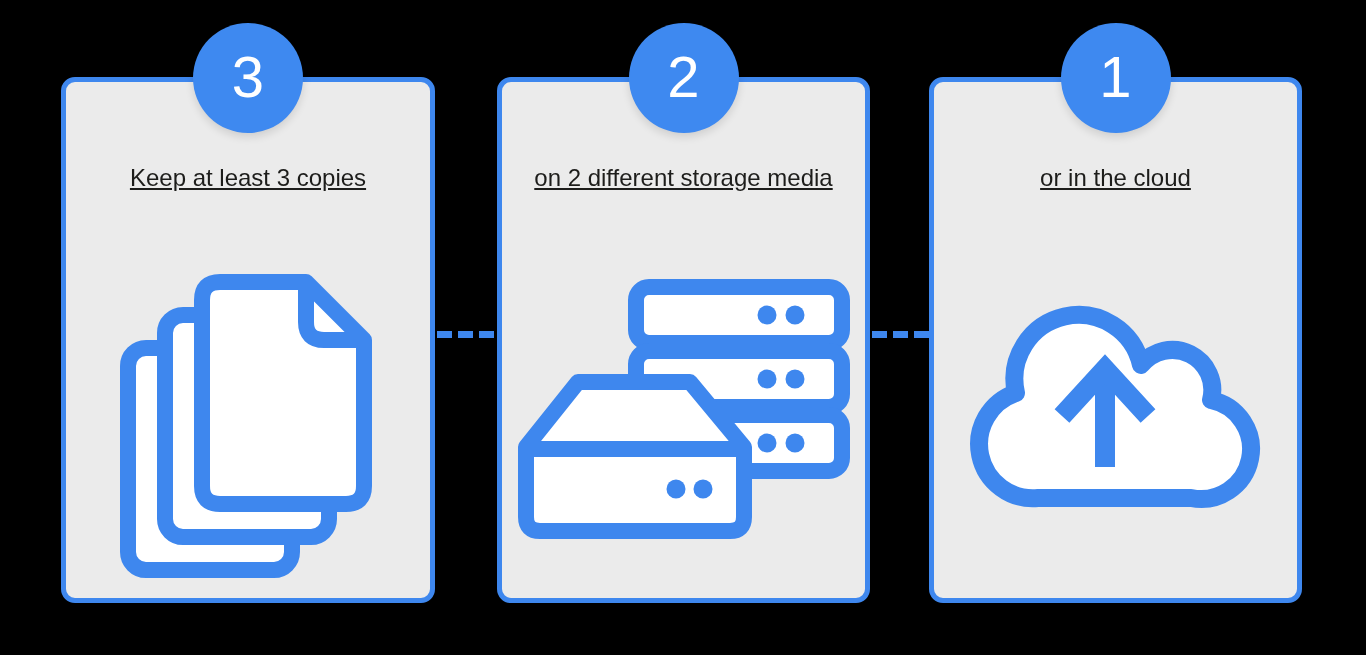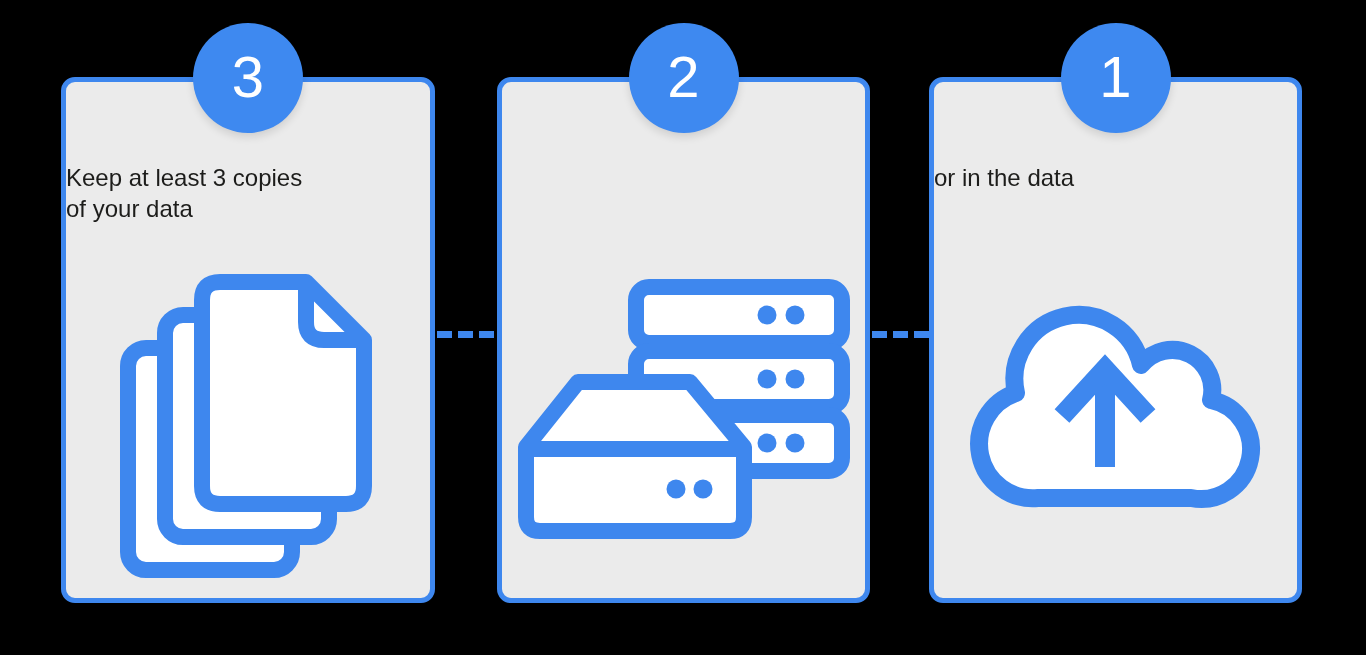--- a/index.html
+++ b/index.html
@@ -19,22 +19,22 @@
     background:#3e89f0;
     display:flex; align-items:center; justify-content:center;
     box-shadow:0 4px 8px rgba(0,0,0,0.12);
   }
   .badge-num {
     color:#ffffff; font-size:58px; font-weight:400; line-height:1;
     transform:translateY(-1px);
   }
   .caption {
     position:absolute; top:80px; left:0; width:100%;
-    text-align:left; color:#1d1d1b;
-    font-size:24px; line-height:31px; font-weight:400;
+    text-align:center; color:#1d1d1b;
+    font-size:24px; line-height:31px; font-weight:400;text-decoration:underline;
   }
   .caption span { display:block; }
   .icon-wrap {
     position:absolute; left:50%; transform:translateX(-50%);
   }
   .icon-docs    { top:192px; }
   .icon-server  { top:196px; }
   .icon-cloud   { top:223px; }
   .connector {
     position:absolute; top:331px; height:7px;
@@ -49,41 +49,41 @@
 <body>
 
 <div class="stage">
 
   <div class="card" style="left:61px; width:374px;">
     <div class="badge">
       <span class="badge-num">3</span>
     </div>
     <div class="caption">
       <span>Keep at least 3 copies</span>
-      <span>of your data</span>
     </div>
     <div class="icon-wrap icon-docs">
       <svg width="256" height="304" viewBox="0 0 256 304" aria-hidden="true">
         <g fill="#ffffff" stroke="#3e87ee" stroke-width="16" stroke-linejoin="round">
           <rect x="8" y="74" width="164" height="222" rx="18"></rect>
           <rect x="45" y="41" width="164" height="222" rx="18"></rect>
           <path d="M100,8 H186 L244,66 V212 Q244,230 226,230 H100 Q82,230 82,212 V26 Q82,8 100,8 Z"></path>
           <path d="M186,8 V48 Q186,66 204,66 H244" fill="none"></path>
         </g>
       </svg>
     </div>
   </div>
 
   <div class="connector c1"></div>
 
   <div class="card" style="left:497px;">
     <div class="badge">
       <span class="badge-num">2</span>
     </div>
     <div class="caption">
+      <span>on 2 different storage media</span>
     </div>
     <div class="icon-wrap icon-server">
       <svg width="340" height="262" viewBox="0 0 340 262" aria-hidden="true">
         <g fill="#ffffff" stroke="#3e87ee" stroke-width="16" stroke-linejoin="round">
           <rect x="122" y="9" width="206" height="56" rx="13"></rect>
           <rect x="122" y="73" width="206" height="56" rx="13"></rect>
           <rect x="122" y="137" width="206" height="56" rx="13"></rect>
         </g>
         <g fill="#3e87ee">
           <circle cx="253" cy="37" r="9.5"></circle>
@@ -105,21 +105,21 @@
     </div>
   </div>
 
   <div class="connector c2"></div>
 
   <div class="card" style="left:929px;">
     <div class="badge">
       <span class="badge-num">1</span>
     </div>
     <div class="caption">
-      <span>or in the data</span>
+      <span>or in the cloud</span>
     </div>
     <div class="icon-wrap icon-cloud">
       <svg width="300" height="206" viewBox="0 0 300 206" aria-hidden="true">
         <path d="M72,193 A54,54 0 0 1 50,88 A64,64 0 0 1 175,60 A40,40 0 0 1 245,95 A50,50 0 0 1 225,193 Z" fill="#ffffff" stroke="#3e87ee" stroke-width="18" stroke-linejoin="round"></path>
         <g fill="none" stroke="#3e87ee" stroke-width="20" stroke-linejoin="miter">
           <path d="M139,162 L139,72"></path>
           <path d="M96,111 L139,64 L182,111"></path>
         </g>
       </svg>
     </div>

